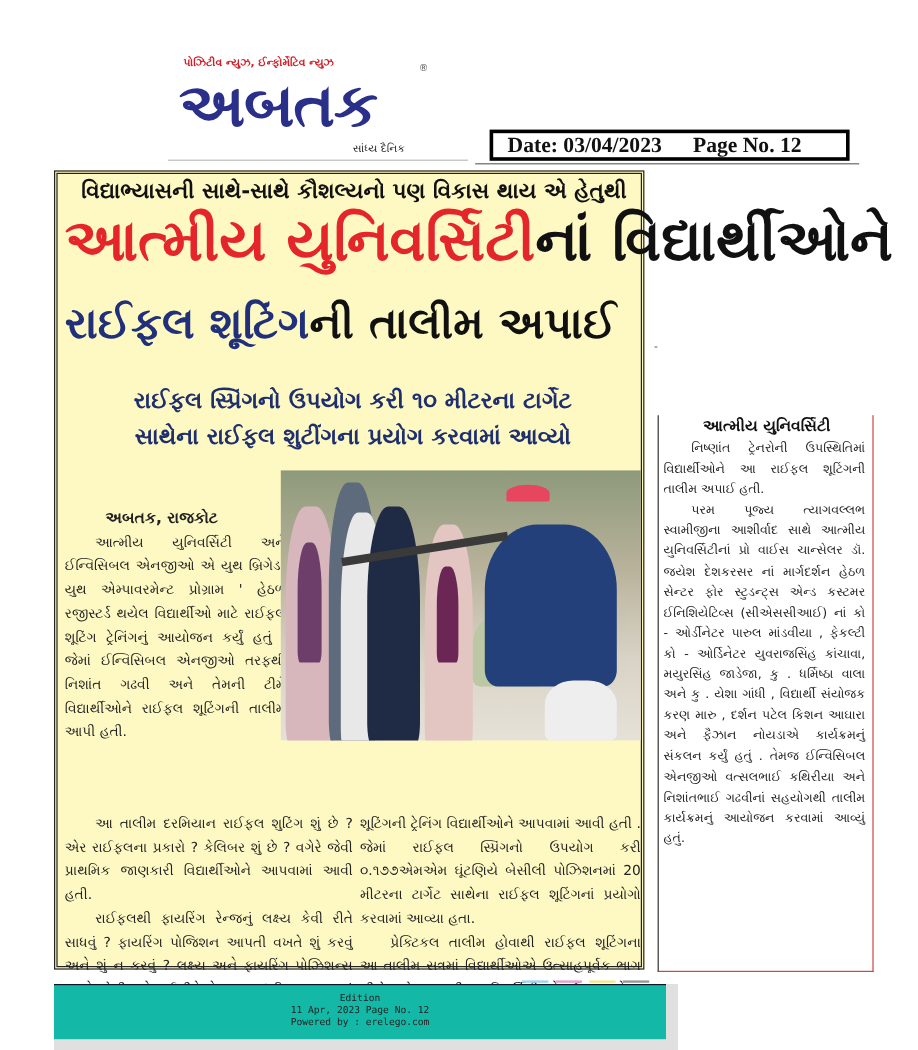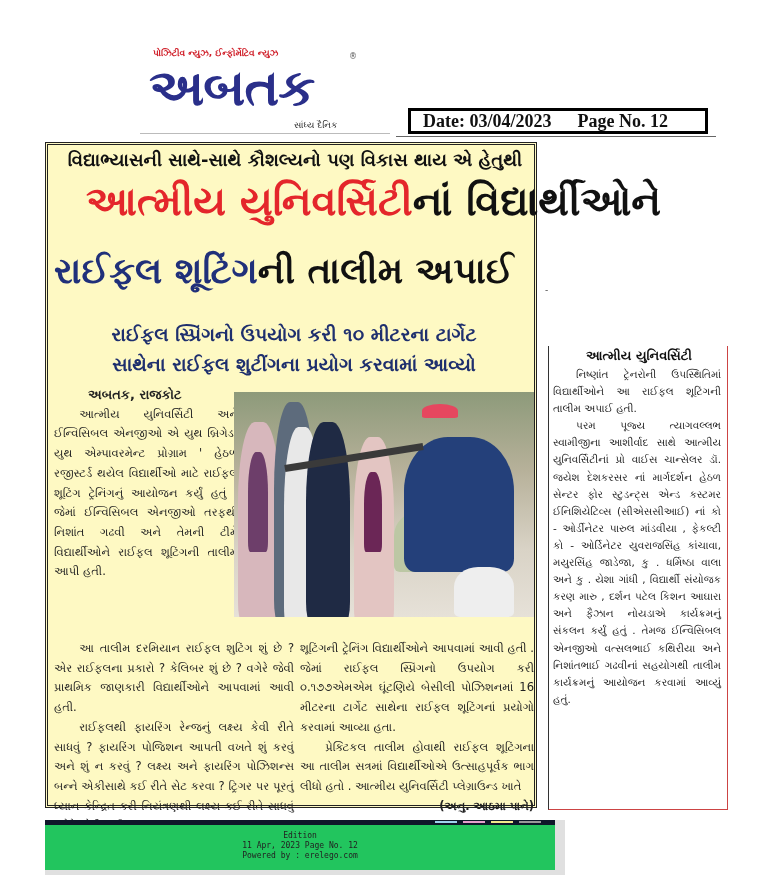--- a/index.html
+++ b/index.html
@@ -13,49 +13,49 @@
   .logo { position: absolute; left: 0; top: 10px; font-size: 50px; font-weight: 900; color: #2a2f8a; letter-spacing: -1px; line-height: 60px; white-space: nowrap; transform: scaleX(1.05); transform-origin: left; }
   .subtag { position: absolute; left: 145px; top: 72px; font-size: 9px; color: #222; white-space: nowrap; }
   .mast-rule { position: absolute; left: 140px; top: 133px; width: 250px; height: 1px; background: #bbb; }
 
   .datebox { position: absolute; left: 408px; top: 108px; width: 300px; height: 26px; border: 3px solid #000; box-sizing: border-box;
     font-family: "Liberation Serif", serif; font-weight: bold; font-size: 18px; line-height: 20px; display: flex; gap: 26px; padding-left: 12px; align-items: center; }
   .datebox-rule { position: absolute; left: 396px; top: 136px; width: 320px; height: 1px; background: #666; }
 
   .article { position: absolute; left: 45px; top: 142px; width: 492px; height: 666px; border: 3px double #222; box-sizing: border-box; background: #fef9c3; }
   .kicker { position: absolute; left: 8px; top: 4px; width: 478px; text-align: center; font-size: 18px; font-weight: bold; color: #111; white-space: nowrap; }
-  .head1 { position: absolute; left: 6px; top: 30px; width: 480px; text-align: center; font-size: 40px; font-weight: 900; white-space: nowrap; line-height: 52px; margin-left: 32px; }
+  .head1 { position: absolute; left: 6px; top: 30px; width: 480px; text-align: center; font-size: 48px; font-weight: 900; white-space: nowrap; line-height: 52px; }
   .head1 .red { color: #e4262b; }
   .head2 { position: absolute; left: 6px; top: 96px; width: 480px; text-align: left; font-size: 36px; font-weight: 900; white-space: nowrap; line-height: 60px; }
   .head2 .blue { color: #20307a; }
   .sub { position: absolute; left: 6px; width: 480px; text-align: center; font-size: 19px; font-weight: bold; color: #1e2f6e; white-space: nowrap; }
   .sub1 { top: 178px; }
   .sub2 { top: 208px; text-align: center; }
 
-  .col { position: absolute; font-size: 11.5px; line-height: 19.7px; color: #222; }
+  .col { position: absolute; font-size: 11.5px; line-height: 19.7px; color: #222; margin-top: 38px; }
   .col p { margin: 0; text-align: justify; }
   .indent { text-indent: 2.2em; }
   .col1 { left: 6px; top: 240px; width: 184px; }
   .dateline { font-weight: bold; font-size: 13px; text-align: left; padding-left: 34px; }
   .col1b { left: 6px; top: 494px; width: 240px; }
   .col2 { left: 252px; top: 494px; width: 234px; }
   .cont { font-weight: bold; }
 
   .photo { position: absolute; left: 186px; top: 247px; width: 300px; height: 225px; background: linear-gradient(180deg,#8d9a7a 0%, #b7b19a 35%, #d9d3c6 70%, #e6e1d8 100%); overflow: hidden; }
   .photo .person { position: absolute; border-radius: 40% 40% 10% 10%; }
 
   .sidebar { position: absolute; left: 548px; top: 346px; width: 180px; height: 464px; border-right: 1px solid #c44; border-bottom: 1px solid #c44; border-left: 1px solid #333; box-sizing: border-box; }
   .side-title { position: absolute; left: 0; top: 2px; width: 180px; text-align: center; font-size: 13px; font-weight: bold; color: #111; }
   .side-body { position: absolute; left: 4px; top: 20px; width: 168px; font-size: 10.5px; line-height: 17.1px; color: #222; }
   .side-body p { margin: 0; text-align: justify; }
 
   .stray { position: absolute; left: 545px; top: 285px; font-size: 9px; color: #444; }
 
   .footer { position: absolute; left: 45px; top: 820px; width: 520px; height: 55px; background: #e0e0e0; }
-  .footer-inner { position: absolute; left: 0; top: 0; width: 510px; height: 45px; background: #22c55e; border-top: 5px solid #0f172a; }
+  .footer-inner { position: absolute; left: 0; top: 0; width: 510px; height: 45px; background: #14b8a6; border-top: 1px solid #0f172a; }
   .footer-text { position: absolute; left: 0; top: 6px; width: 510px; text-align: center; font-family: "DejaVu Sans Mono", monospace; font-size: 8px; line-height: 10px; color: #222; }
   .swatches { position: absolute; left: 390px; top: -4px; display: flex; gap: 6px; }
   .swatches span { display: block; width: 22px; height: 2px; }
 </style>
 </head>
 <body>
 
 <div class="masthead">
   <div class="tagline">પોઝિટીવ ન્યુઝ, ઈન્ફોર્મેટિવ ન્યુઝ</div>
   <div class="reg">®</div>
@@ -100,21 +100,21 @@
     <div class="person" style="left:188px;top:12px;width:36px;height:14px;background:#e6475f;border-radius:50% 50% 10% 10%;"></div>
     <div style="position:absolute;left:50px;top:62px;width:140px;height:7px;background:#3a3a3a;transform:rotate(-9deg);"></div>
   </div>
 
   <div class="col col1b">
     <p class="indent">આ તાલીમ દરમિયાન રાઈફલ શુટિંગ શું છે ? એર રાઈફલના પ્રકારો ? કેલિબર શું છે ? વગેરે જેવી પ્રાથમિક જાણકારી વિદ્યાર્થીઓને આપવામાં આવી હતી.</p>
     <p class="indent">રાઈફલથી ફાયરિંગ રેન્જનું લક્ષ્ય કેવી રીતે સાધવું ? ફાયરિંગ પોજિશન આપતી વખતે શું કરવું અને શું ન કરવું ? લક્ષ્ય અને ફાયરિંગ પોઝિશન્સ બન્ને એકીસાથે કઈ રીતે સેટ કરવા ? ટ્રિગર પર પૂરતું ધ્યાન કેન્દ્રિત કરી નિયંત્રણથી લક્ષ્ય કઈ રીતે સાધવું વગેરે જેવી રાઈફલ</p>
   </div>
 
   <div class="col col2">
-    <p>શૂટિંગની ટ્રેનિંગ વિદ્યાર્થીઓને આપવામાં આવી હતી . જેમાં રાઈફલ સ્પ્રિંગનો ઉપયોગ કરી ૦.૧૭૭એમએમ ઘૂંટણિયે બેસીલી પોઝિશનમાં 16 મીટરના ટાર્ગેટ સાથેના રાઈફલ શૂટિંગનાં પ્રયોગો કરવામાં આવ્યા હતા.</p>
+    <p>શૂટિંગની ટ્રેનિંગ વિદ્યાર્થીઓને આપવામાં આવી હતી . જેમાં રાઈફલ સ્પ્રિંગનો ઉપયોગ કરી ૦.૧૭૭એમએમ ઘૂંટણિયે બેસીલી પોઝિશનમાં 20 મીટરના ટાર્ગેટ સાથેના રાઈફલ શૂટિંગનાં પ્રયોગો કરવામાં આવ્યા હતા.</p>
     <p class="indent">પ્રેક્ટિકલ તાલીમ હોવાથી રાઈફલ શૂટિંગના આ તાલીમ સત્રમાં વિદ્યાર્થીઓએ ઉત્સાહપૂર્વક ભાગ લીધો હતો . આત્મીય યુનિવર્સિટી પ્લેગ્રાઉન્ડ ખાતે</p>
     <p style="text-align:right;" class="cont">(અનુ. આઠમા પાને)</p>
   </div>
 </div>
 
 <div class="stray">-</div>
 
 <div class="sidebar">
   <div class="side-title">આત્મીય યુનિવર્સિટી</div>
   <div class="side-body">

